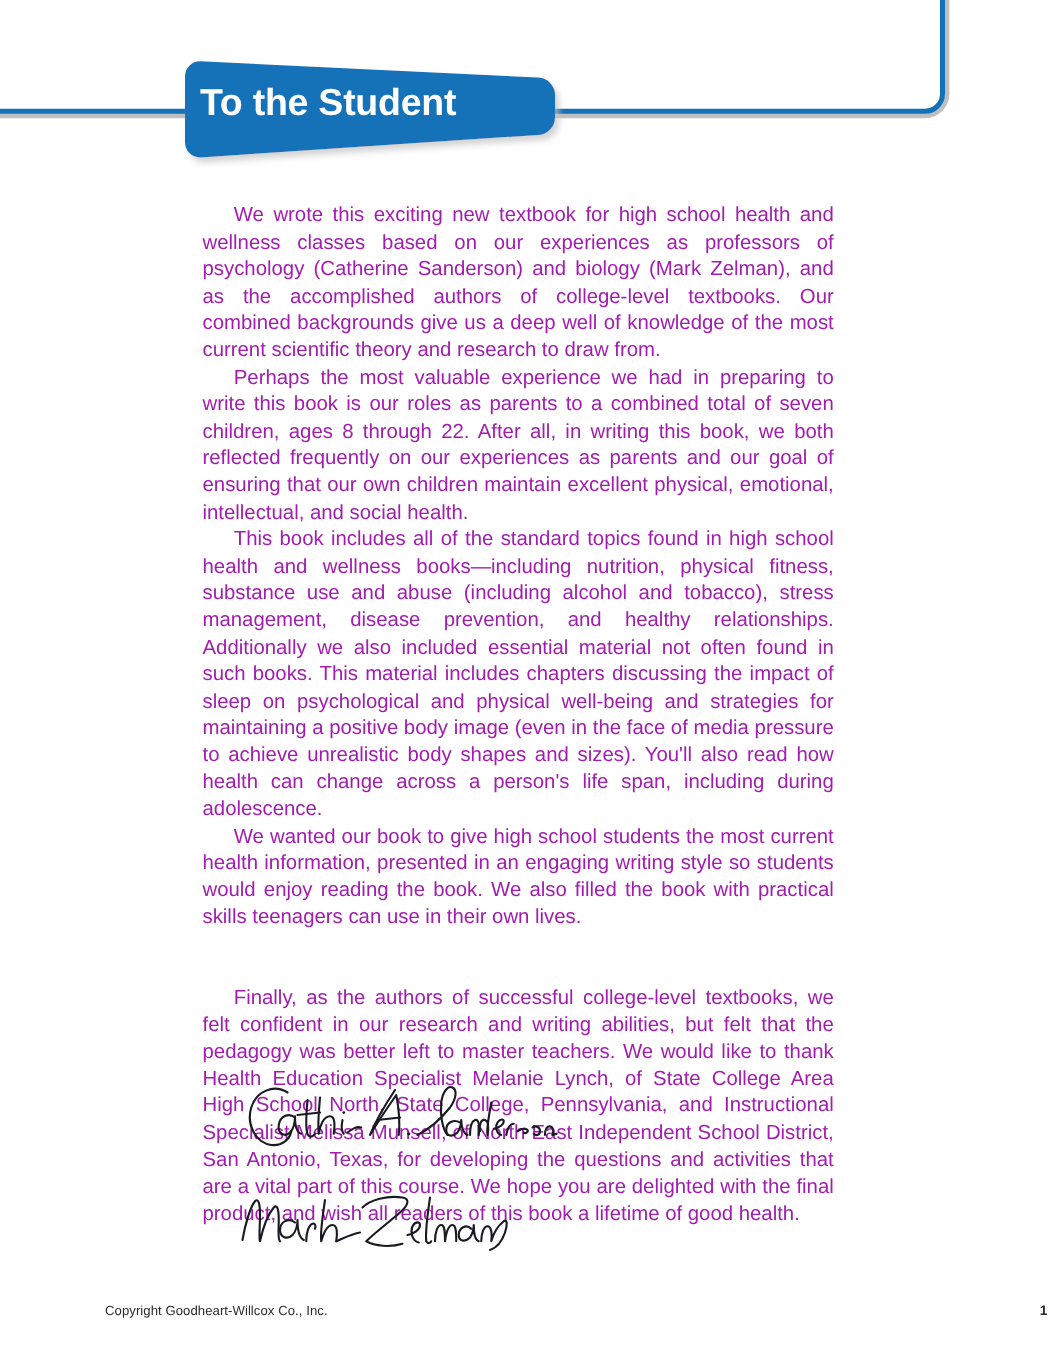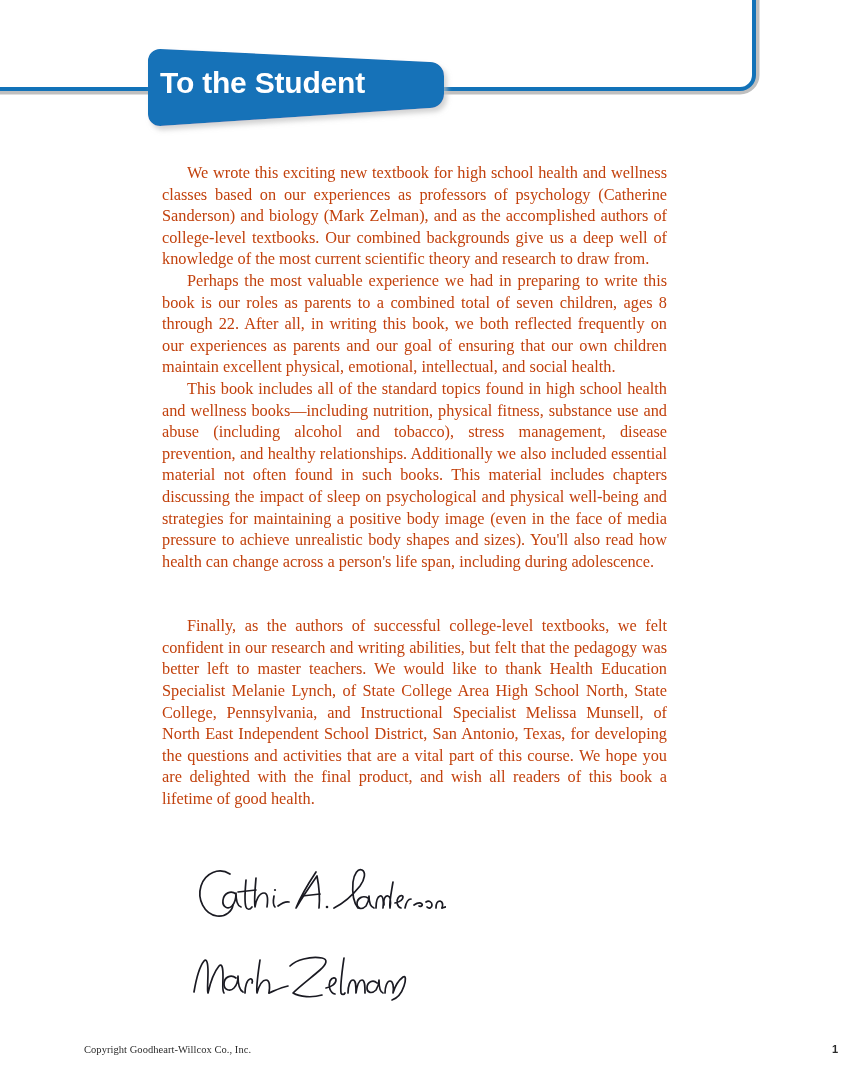--- a/index.html
+++ b/index.html
@@ -60,22 +60,22 @@
     top: 162px;
     width: 505px;
   }
   .body-paragraph {
     margin: 0;
     text-align: justify;
     text-justify: inter-word;
     text-indent: 25px;
     font-size: 16.3px;
     line-height: 21.6px;
-    color: #c2410c;
-    font-family: Liberation Serif, serif;
+    color: #a21caf;
+    font-family: Liberation Sans, sans-serif;
   }
   .body-paragraph:last-child {
     text-align: justify;
     margin-top: 43px;
   }
 
   
   #signature-block {
     position: absolute;
     left: 186px;
@@ -95,21 +95,21 @@
     left: 84px;
     top: 1043px;
     width: 754px;
     display: flex;
     justify-content: space-between;
     align-items: baseline;
     font-family: "Liberation Sans", sans-serif;
     font-size: 10.5px;
     color: #2b2b2b;
   }
-  #footer-copyright { letter-spacing: 0.05px; font-family: Liberation Serif, serif; }
+  #footer-copyright { letter-spacing: 0.05px; }
   #footer-page-number { font-weight: bold; font-size: 11px; }
 </style>
 </head>
 <body>
 
 <div id="header-rule">
   <svg width="849" height="150" viewBox="0 0 849 150" xmlns="http://www.w3.org/2000/svg">
 
     <path d="M0,92 L740,92 A17,17 0 0 0 757,75 L757,0" fill="none" stroke="#bfbfbf" stroke-width="5" stroke-linecap="butt"></path>
 
@@ -141,20 +141,21 @@
              A12,12 0 0 1 16,74
              Z" fill="#1272b8" filter="url(#bannerShadow)"></path>
   </svg>
   <div id="banner-title-text">To the Student</div>
 </div>
 
 <div id="body-copy">
   <p class="body-paragraph">We wrote this exciting new textbook for high school health and wellness classes based on our experiences as professors of psychology (Catherine Sanderson) and biology (Mark Zelman), and as the accomplished authors of college-level textbooks. Our combined backgrounds give us a deep well of knowledge of the most current scientific theory and research to draw from.</p>
   <p class="body-paragraph">Perhaps the most valuable experience we had in preparing to write this book is our roles as parents to a combined total of seven children, ages 8 through 22. After all, in writing this book, we both reflected frequently on our experiences as parents and our goal of ensuring that our own children maintain excellent physical, emotional, intellectual, and social health.</p>
   <p class="body-paragraph">This book includes all of the standard topics found in high school health and wellness books—including nutrition, physical fitness, substance use and abuse (including alcohol and tobacco), stress management, disease prevention, and healthy relationships. Additionally we also included essential material not often found in such books. This material includes chapters discussing the impact of sleep on psychological and physical well-being and strategies for maintaining a positive body image (even in the face of media pressure to achieve unrealistic body shapes and sizes). You'll also read how health can change across a person's life span, including during adolescence.</p>
+  <p class="body-paragraph">We wanted our book to give high school students the most current health information, presented in an engaging writing style so students would enjoy reading the book. We also filled the book with practical skills teenagers can use in their own lives.</p>
   <p class="body-paragraph">Finally, as the authors of successful college-level textbooks, we felt confident in our research and writing abilities, but felt that the pedagogy was better left to master teachers. We would like to thank Health Education Specialist Melanie Lynch, of State College Area High School North, State College, Pennsylvania, and Instructional Specialist Melissa Munsell, of North East Independent School District, San Antonio, Texas, for developing the questions and activities that are a vital part of this course. We hope you are delighted with the final product, and wish all readers of this book a lifetime of good health.</p>
 </div>
 
 <div id="signature-block">
   <svg width="260" height="140" viewBox="0 0 260 140" xmlns="http://www.w3.org/2000/svg" fill="none" stroke="#1a1a22" stroke-width="1.7" stroke-linecap="round" stroke-linejoin="round">
 
     <g>
 
       <path d="M44,12 C33,5 19,11 15,24 C11,37 18,52 31,54 C40,55 46,49 47,43"></path>
 

